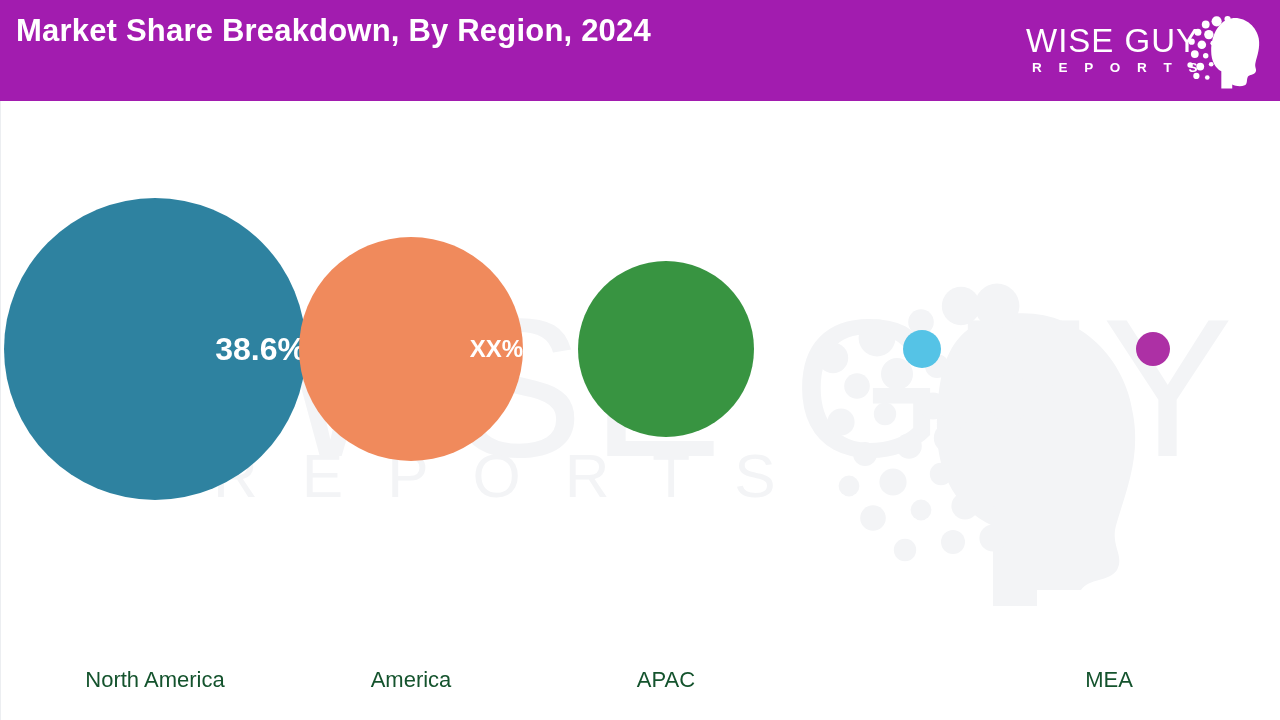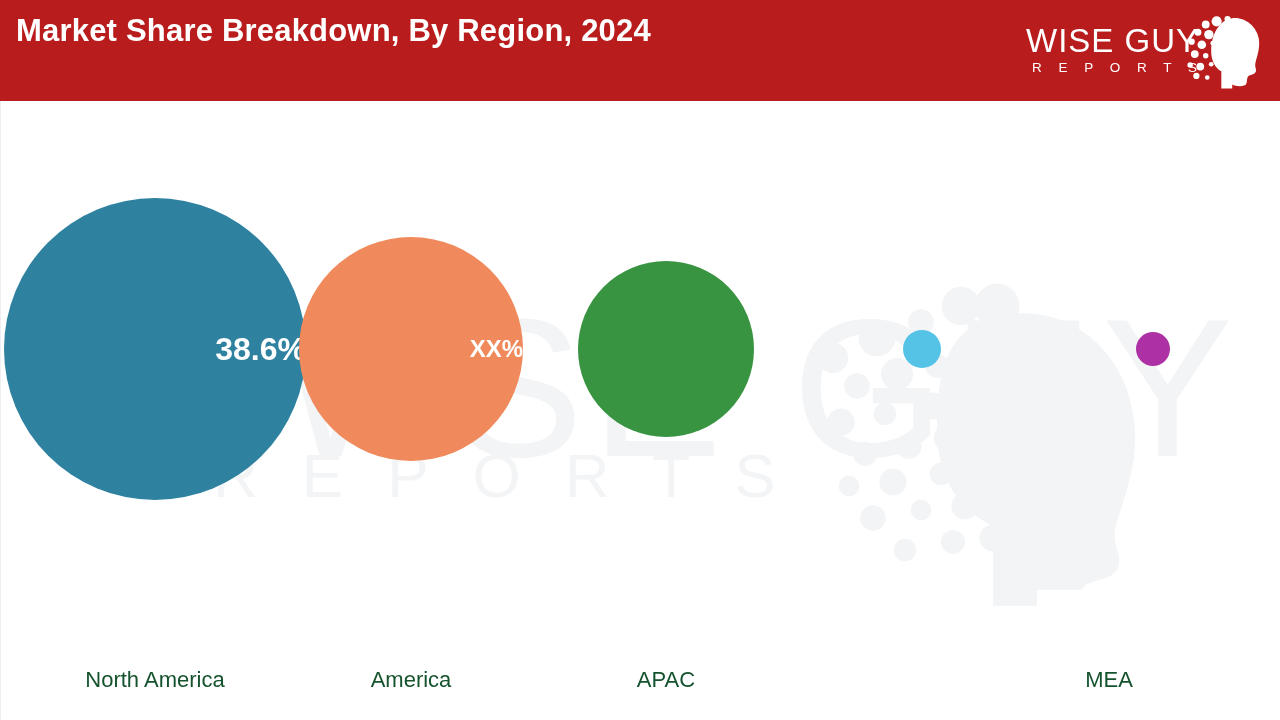--- a/index.html
+++ b/index.html
@@ -13,21 +13,21 @@
     position:relative;
     width:1280px; height:720px;
     background:#ffffff;
     overflow:hidden;
   }
 
   
   #header {
     position:absolute; left:0; top:0;
     width:1280px; height:101px;
-    background:#b91c1c;
+    background:#a21caf;
     overflow:hidden;
   }
   #header-title {
     position:absolute;
     left:16px; top:13px;
     font-size:31px;
     font-weight:bold;
     color:#ffffff;
     letter-spacing:0.2px;
     white-space:nowrap;
@@ -48,20 +48,21 @@
     letter-spacing:1px;
     white-space:nowrap;
   }
   #logo-subtext {
     position:absolute;
     left:16px; top:52px;
     font-size:13.5px;
     color:#ffffff;
     letter-spacing:6.5px;
     white-space:nowrap;
+    font-weight:bold;
   }
   #logo-head {
     position:absolute;
     right:0px; top:4px;
     width:80px; height:78px;
   }
 
   
   #plot {
     position:absolute;

